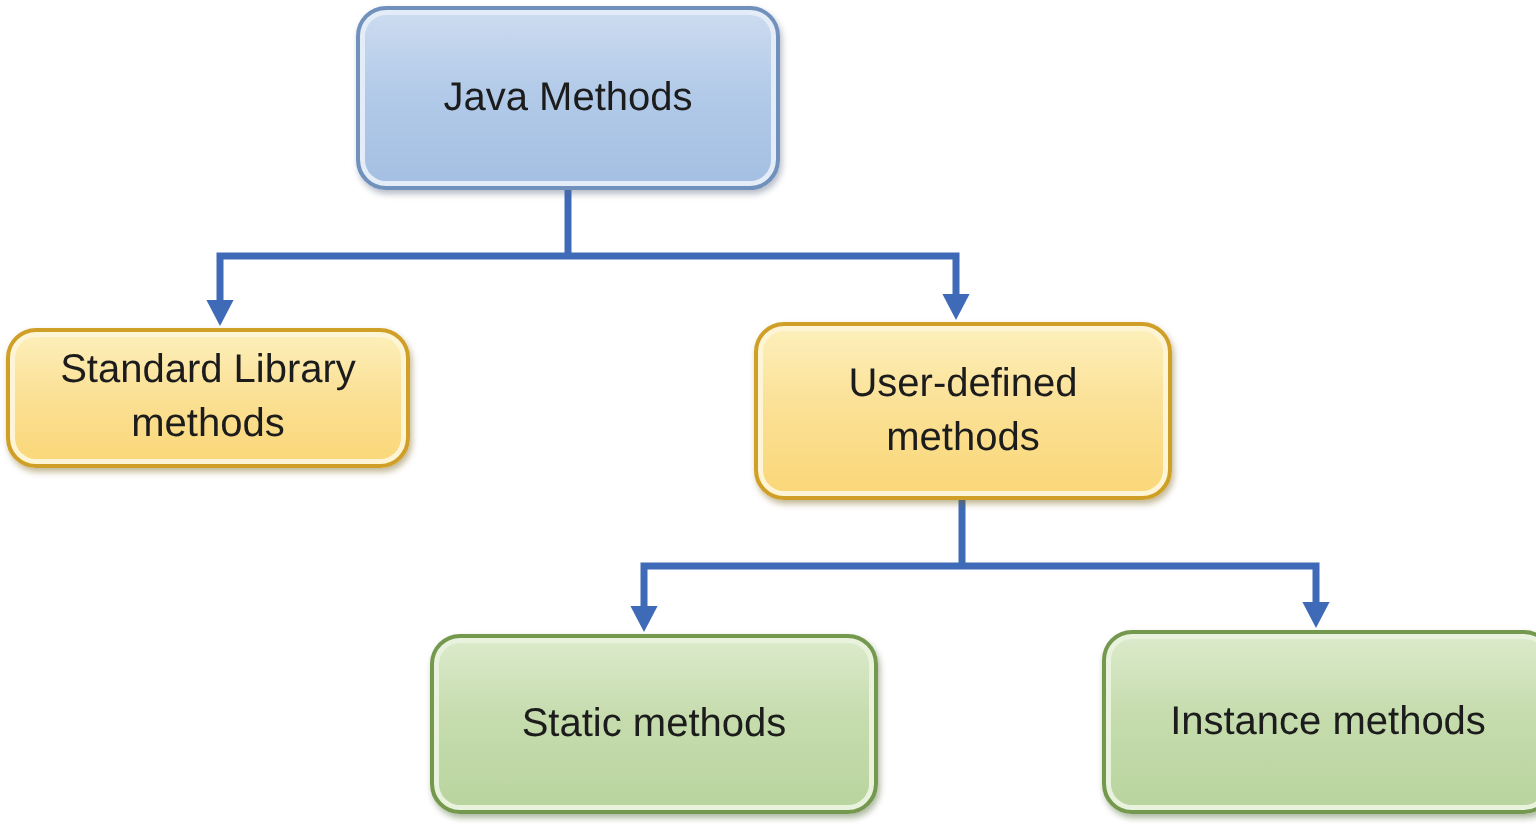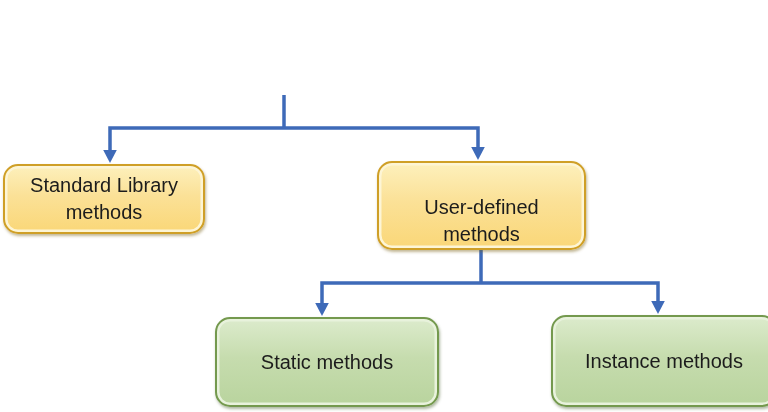--- a/index.html
+++ b/index.html
@@ -43,21 +43,21 @@
     background: linear-gradient(180deg, #fdf0bc 0%, #fbe197 45%, #fad778 100%);
     border: 2px solid #cf9f27;
     box-shadow: inset 0 0 0 2.5px #fdf5d5, 1px 2px 3px rgba(120,95,20,0.45);
   }
   .node-green {
     background: linear-gradient(180deg, #dcebcc 0%, #c6dcae 45%, #b9d49e 100%);
     border: 2px solid #74994e;
     box-shadow: inset 0 0 0 2.5px #e8f2dc, 1px 2px 3px rgba(70,95,45,0.45);
   }
   .node-std   { left: 3px;   top: 164px; width: 202px; height: 70px; padding: 0 10px; }
-  .node-user  { left: 377px; top: 161px; width: 209px; height: 89px; padding: 0 18px; align-items: flex-end; }
+  .node-user  { left: 377px; top: 161px; width: 209px; height: 89px; padding: 0 18px; }
   .node-static   { left: 215px; top: 317px; width: 224px; height: 90px; padding: 0 18px; }
   .node-instance { left: 551px; top: 315px; width: 226px; height: 92px; padding: 0 10px; }
 </style>
 </head>
 <body>
 
 <div class="canvas">
 
   <svg class="connectors" viewBox="0 0 768 412" xmlns="http://www.w3.org/2000/svg" aria-hidden="true">
     <g stroke="#3e6ab8" stroke-width="3.5" fill="none" stroke-linejoin="miter">
@@ -71,20 +71,23 @@
       <path d="M322,305 L322,283 L658,283 L658,303"></path>
     </g>
     <g fill="#3e6ab8" stroke="none">
       <polygon points="110,163 103.2,150 116.8,150"></polygon>
       <polygon points="478,160 471.2,147 484.8,147"></polygon>
       <polygon points="322,316 315.2,303 328.8,303"></polygon>
       <polygon points="658,314 651.2,301 664.8,301"></polygon>
     </g>
   </svg>
 
+  <div class="node node-root">
+    <span>Java Methods</span>
+  </div>
 
   <div class="node node-gold node-std">
     <span>Standard Library methods</span>
   </div>
 
   <div class="node node-gold node-user">
     <span>User-defined methods</span>
   </div>
 
   <div class="node node-green node-static">

